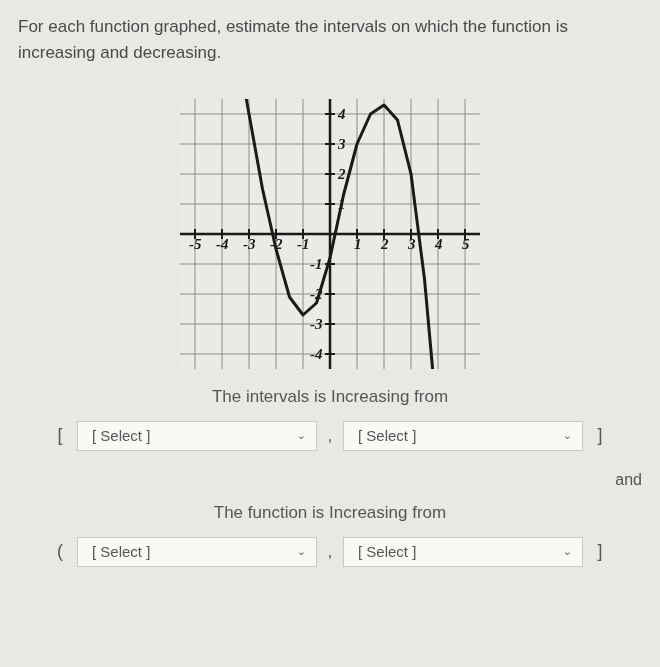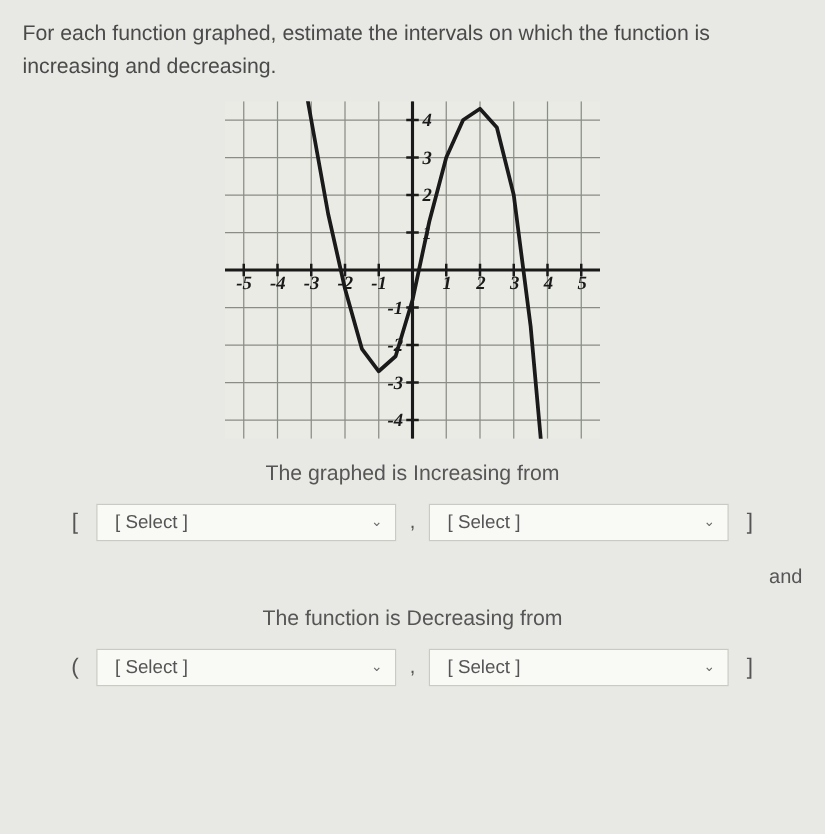--- a/index.html
+++ b/index.html
@@ -9,21 +9,21 @@
     background: #e8e9e4;
     font-family: Arial, Helvetica, sans-serif;
     color: #3a3a3a;
     padding: 14px 18px 0 18px;
     overflow: hidden;
   }
   .question {
     font-size: 17px;
     line-height: 1.55;
     color: #4a4a4a;
-    margin-bottom: 14px;
+    margin-bottom: 32px;
   }
   .chart-wrap {
     display: flex;
     justify-content: center;
     margin-bottom: 18px;
   }
   svg.chart {
     width: 300px;
     height: 270px;
   }
@@ -168,39 +168,39 @@
            L 177 45
            L 190.5 15
            L 204 6
            L 217.5 21
            L 231 75
            L 244.5 180
            L 252.6 270" fill="none" stroke="#1a1a1a" stroke-width="3" stroke-linejoin="round" stroke-linecap="round"></path>
 </svg>
 </div>
 
-<div class="prompt">The graphed is Increasing from</div>
+<div class="prompt">The intervals is Increasing from</div>
 
 <div class="row">
   <span class="bracket">[</span>
   <div class="select">
     <span>[ Select ]</span>
     <span class="chev">⌄</span>
   </div>
   <span class="comma">,</span>
   <div class="select">
     <span>[ Select ]</span>
     <span class="chev">⌄</span>
   </div>
   <span class="bracket">]</span>
 </div>
 
 <div class="and">and</div>
 
-<div class="prompt">The function is Decreasing from</div>
+<div class="prompt">The function is Increasing from</div>
 
 <div class="row">
   <span class="bracket">(</span>
   <div class="select">
     <span>[ Select ]</span>
     <span class="chev">⌄</span>
   </div>
   <span class="comma">,</span>
   <div class="select">
     <span>[ Select ]</span>

